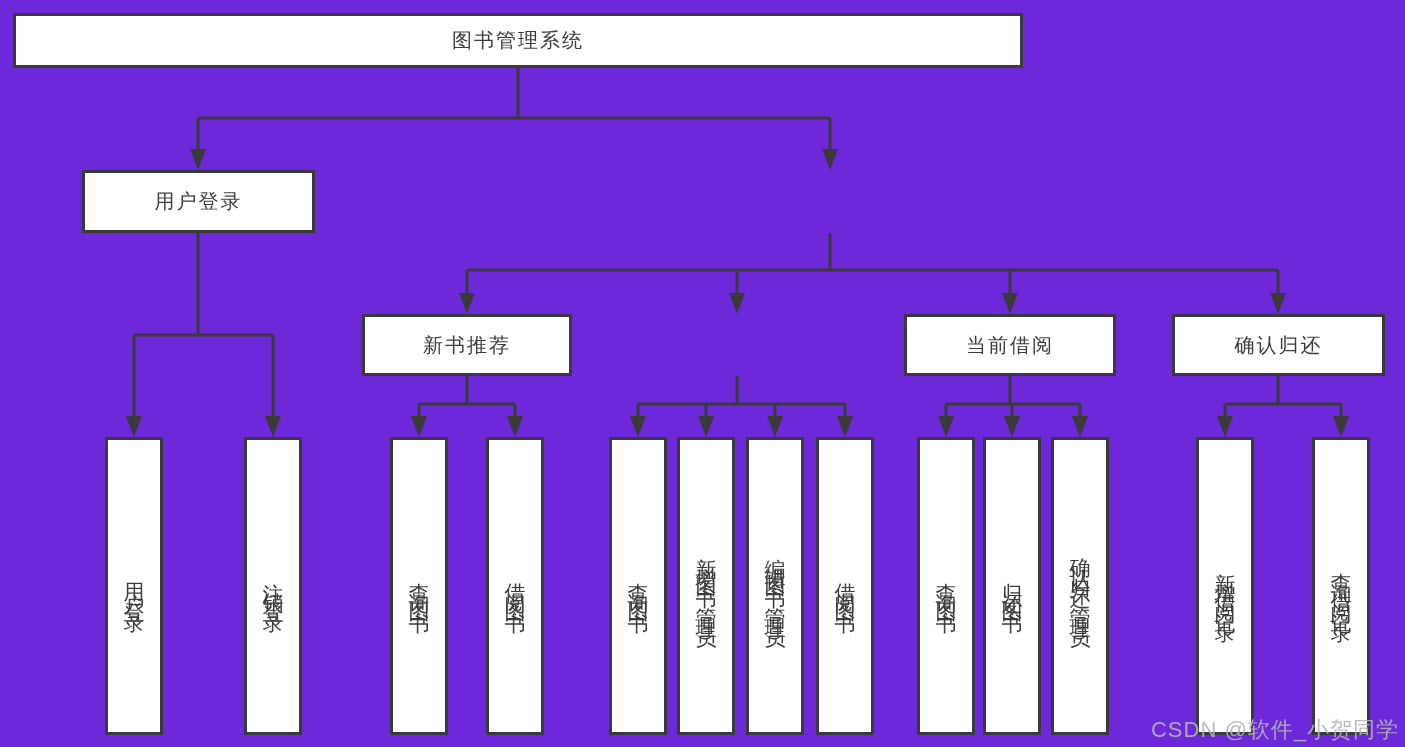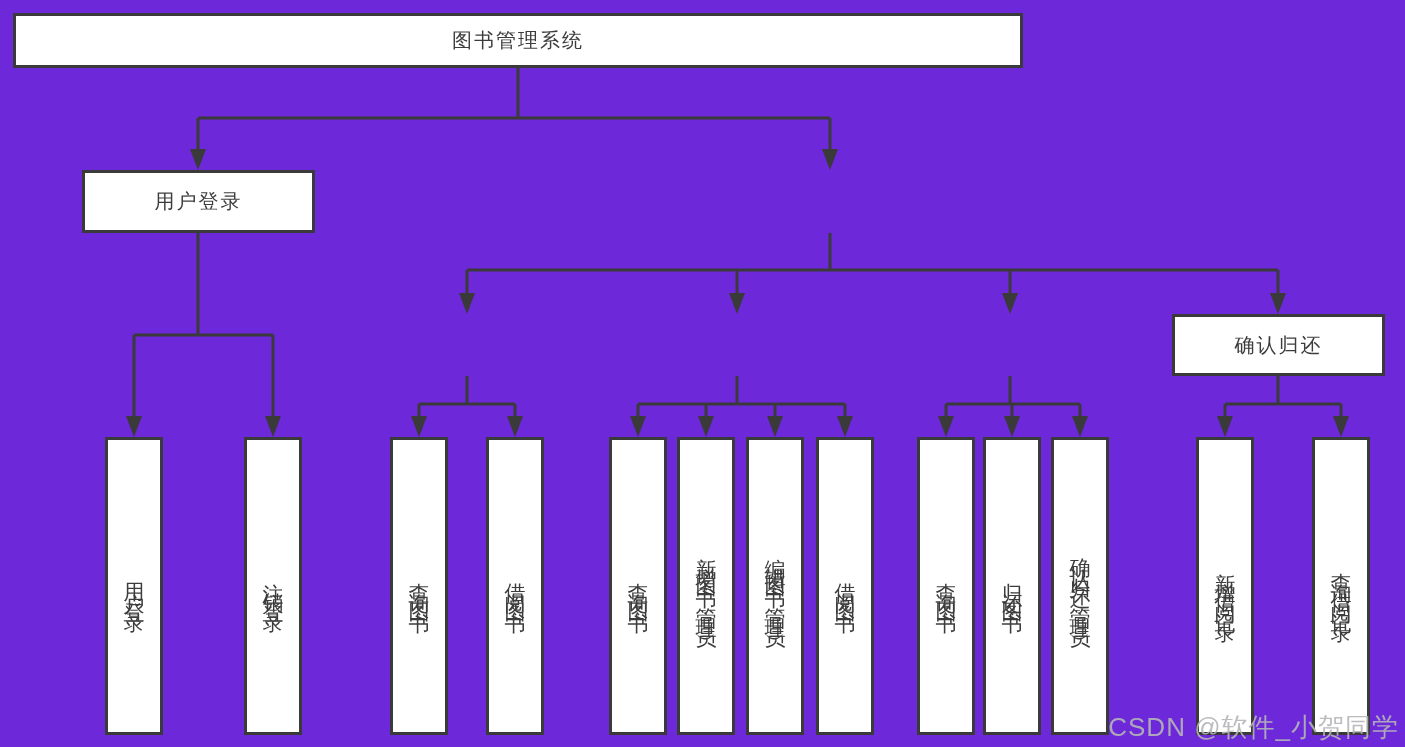--- a/index.html
+++ b/index.html
@@ -27,21 +27,21 @@
     writing-mode:vertical-rl;
     text-orientation:mixed;
     font-size:21px;
     letter-spacing:10px;
     white-space:normal;
   }
   .watermark{
     position:absolute;
     right:6px;
     bottom:2px;
-    font-size:26px;
+    font-size:22px;
     color:#b5b5b9;
     letter-spacing:1px;
     opacity:.9;
     pointer-events:none;
   }
 </style>
 </head>
 <body>
 
 <div class="canvas">
@@ -75,20 +75,22 @@
       <polygon points="1072,416 1088,416 1080,437"></polygon>
       <polygon points="1217,416 1233,416 1225,437"></polygon>
       <polygon points="1333,416 1349,416 1341,437"></polygon>
     </g>
   </svg>
 
   <div class="box" style="left:13px;top:13px;width:1010px;height:55px">图书管理系统</div>
 
   <div class="box" style="left:82px;top:170px;width:233px;height:63px">用户登录</div>
 
+  <div class="box" style="left:362px;top:314px;width:210px;height:62px">新书推荐</div>
+  <div class="box" style="left:904px;top:314px;width:212px;height:62px">当前借阅</div>
   <div class="box" style="left:1172px;top:314px;width:213px;height:62px">确认归还</div>
 
   <div class="box v" style="left:105px;top:437px;width:58px;height:298px">用户登录</div>
   <div class="box v" style="left:244px;top:437px;width:58px;height:298px">注销登录</div>
 
   <div class="box v" style="left:390px;top:437px;width:58px;height:298px">查询图书</div>
   <div class="box v" style="left:486px;top:437px;width:58px;height:298px">借阅图书</div>
 
   <div class="box v" style="left:609px;top:437px;width:58px;height:298px">查询图书</div>
   <div class="box v" style="left:677px;top:437px;width:58px;height:298px">新增图书（管理员）</div>

